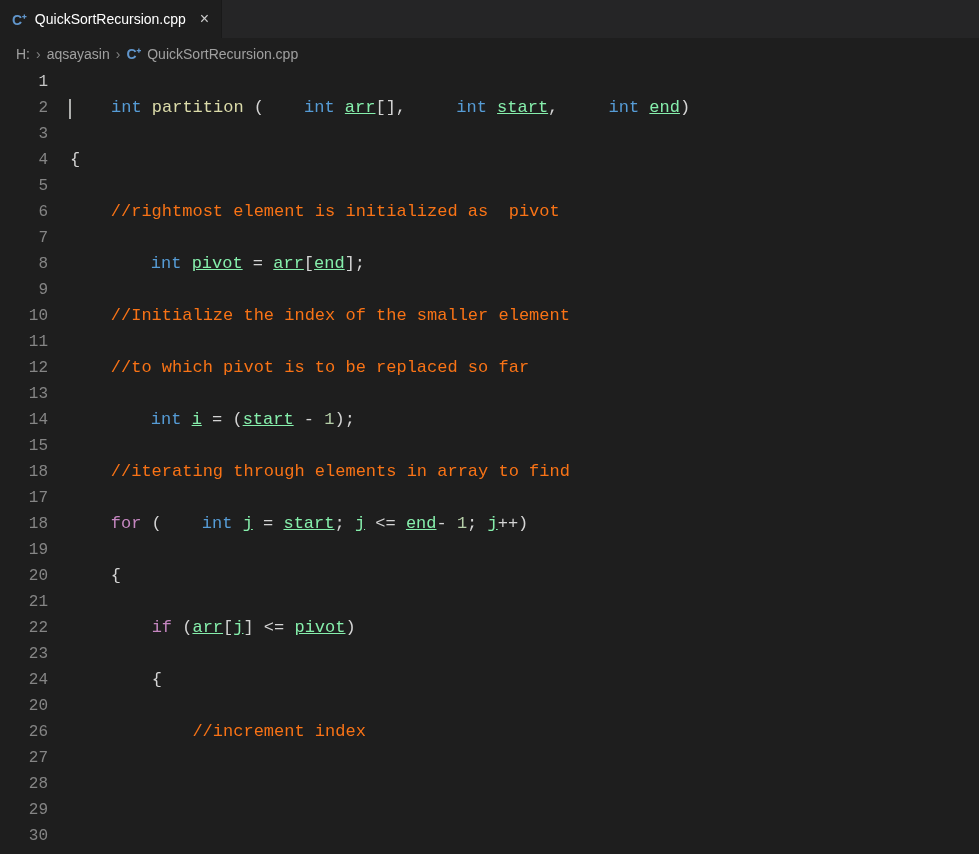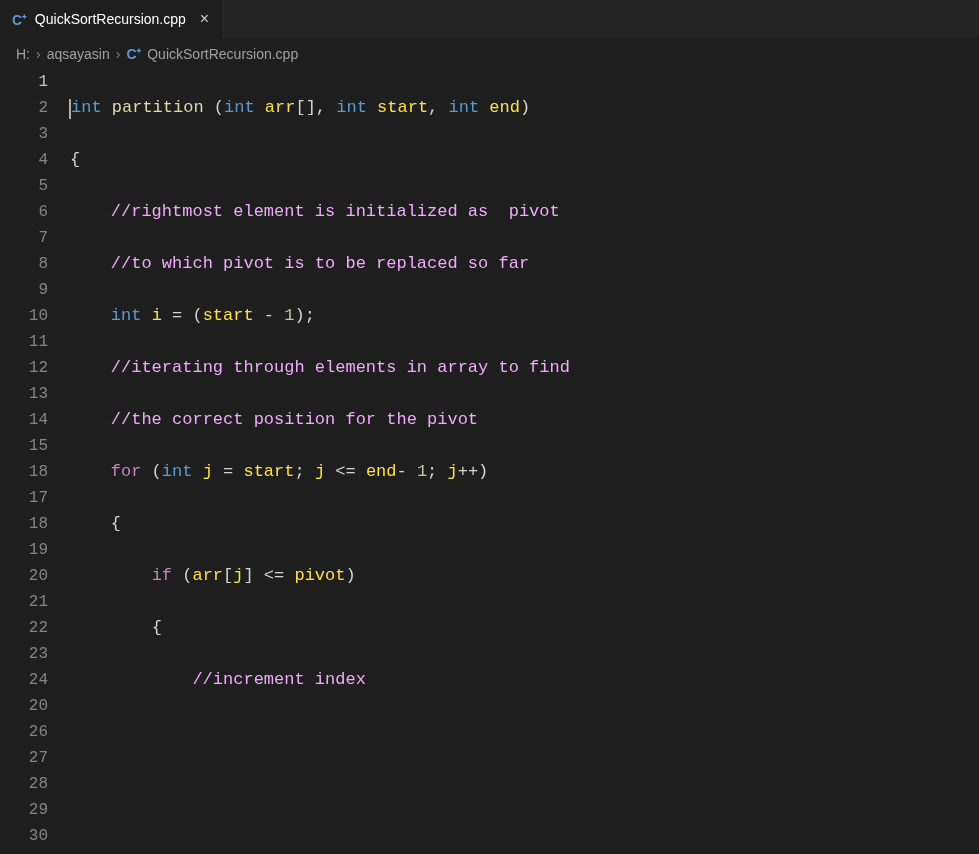--- a/index.html
+++ b/index.html
@@ -81,25 +81,25 @@
     display: inline-block;
     width: 2px;
     height: 20px;
     background: #aeafad;
     vertical-align: middle;
     position: relative;
     top: 1px;
     margin-left: -1px;
   }
   
-  .kw { color: #569cd6; }
+  .kw { color: #569cd6; padding-left: 40px; }
   .fn { color: #dcdcaa; text-align: right; }
-  .var { color: #fde047; }
+  .var { color: #86efac; text-decoration: underline; }
   .num { color: #b5cea8; }
-  .cm { color: #f0abfc; }
+  .cm { color: #f97316; }
   .pn { color: #d4d4d4; }
   .op { color: #d4d4d4; }
   .ctl { color: #c586c0; }
 </style>
 </head>
 <body>
 
 <div class="tab-bar">
   <div class="tab">
     <span class="cpp-icon">C⁺</span>
@@ -148,24 +148,25 @@
     <div>27</div>
     <div>28</div>
     <div>29</div>
     <div>30</div>
   </div>
 
   <div class="code">
 <div><span class="cursor"></span><span class="kw">int</span> <span class="fn">partition</span><span class="pn"> (</span><span class="kw">int</span><span> </span><span class="var">arr</span><span class="pn">[], </span><span class="kw">int</span><span> </span><span class="var">start</span><span class="pn">, </span><span class="kw">int</span><span> </span><span class="var">end</span><span class="pn">)</span></div>
 <div><span class="pn">{</span></div>
 <div>    <span class="cm">//rightmost element is initialized as  pivot</span></div>
+<div>    <span class="kw">int</span><span> </span><span class="var">pivot</span><span class="op"> = </span><span class="var">arr</span><span class="pn">[</span><span class="var">end</span><span class="pn">];</span></div>
+<div>    <span class="cm">//Initialize the index of the smaller element</span></div>
 <div>    <span class="cm">//to which pivot is to be replaced so far</span></div>
 <div>    <span class="kw">int</span><span> </span><span class="var">i</span><span class="op"> = (</span><span class="var">start</span><span class="op"> - </span><span class="num">1</span><span class="pn">);</span></div>
 <div>    <span class="cm">//iterating through elements in array to find</span></div>
-<div>    <span class="cm">//the correct position for the pivot</span></div>
 <div>    <span class="ctl">for</span><span class="pn"> (</span><span class="kw">int</span><span> </span><span class="var">j</span><span class="op"> = </span><span class="var">start</span><span class="pn">; </span><span class="var">j</span><span class="op"> &lt;= </span><span class="var">end</span><span class="op">- </span><span class="num">1</span><span class="pn">; </span><span class="var">j</span><span class="op">++)</span></div>
 <div>    <span class="pn">{</span></div>
 <div>        <span class="ctl">if</span><span class="pn"> (</span><span class="var">arr</span><span class="pn">[</span><span class="var">j</span><span class="pn">] </span><span class="op">&lt;= </span><span class="var">pivot</span><span class="pn">)</span></div>
 <div>        <span class="pn">{</span></div>
 <div>            <span class="cm">//increment index</span></div>
 
 
 
 
 

